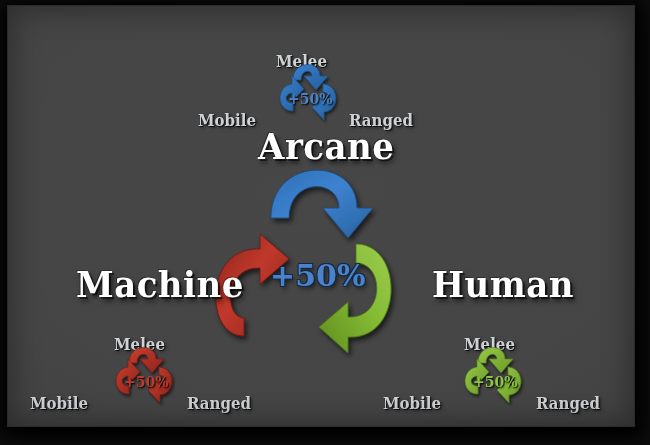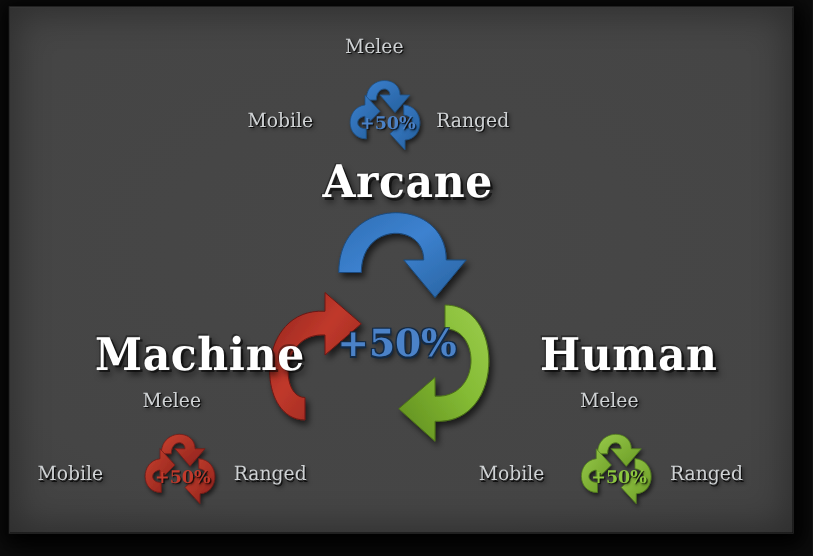--- a/index.html
+++ b/index.html
@@ -52,27 +52,28 @@
     text-shadow:
       2px 2px 0 rgba(0,0,0,0.55),
       3px 4px 5px rgba(0,0,0,0.6),
       -1px -1px 0 rgba(0,0,0,0.35);
     transform: scaleY(1.06);
   }
 
   
   .sublabel {
     font-family: "DejaVu Serif", "Liberation Serif", serif;
-    font-weight: normal;
+    font-weight: bold;
     font-size: 15px;
     color: #cfd2d4;
     text-shadow:
       1px 1px 0 rgba(0,0,0,0.7),
       2px 2px 3px rgba(0,0,0,0.55);
     transform: scaleY(1.05);
+    margin-top: 25px;
   }
 
   
   .center-pct {
     font-family: "DejaVu Serif", "Liberation Serif", serif;
     font-weight: bold;
     font-size: 30px;
     color: #4b82c8;
     text-shadow:
       1px 1px 0 #132a45,

